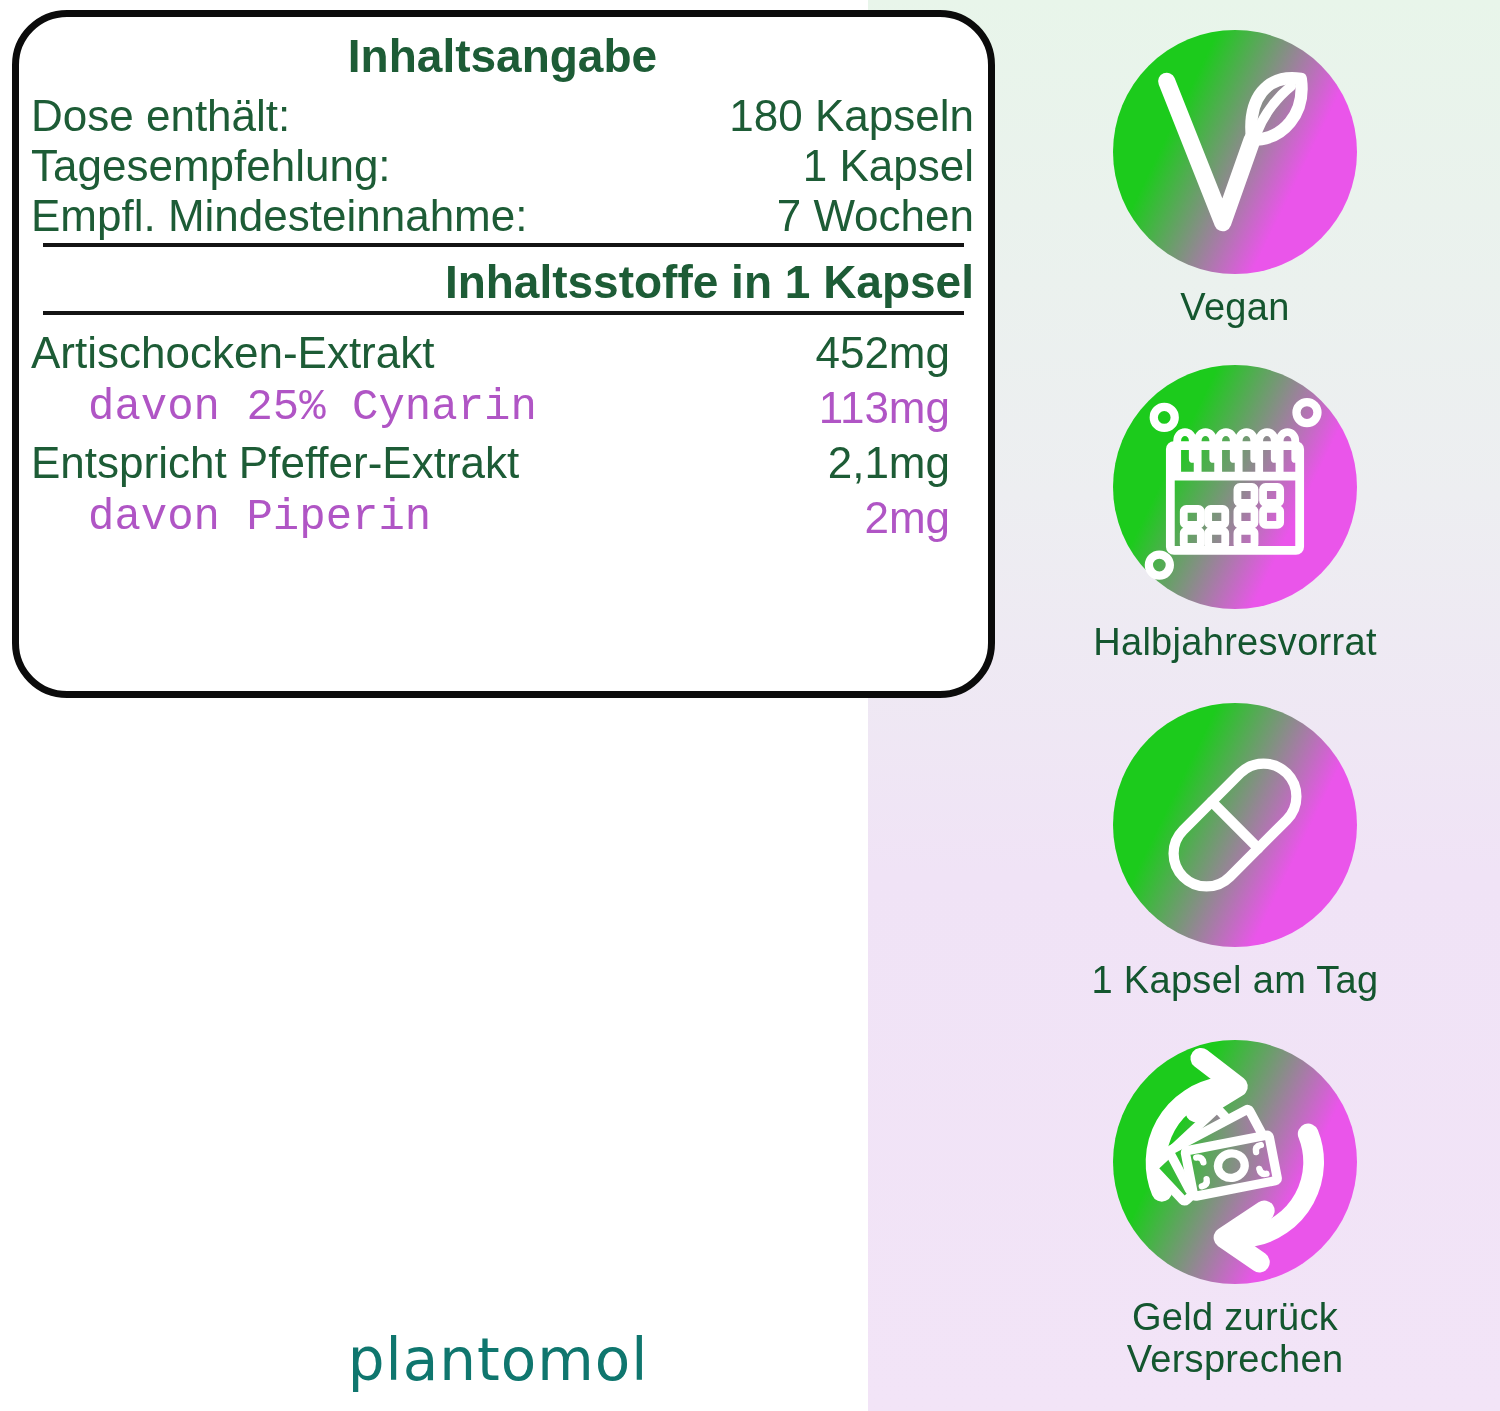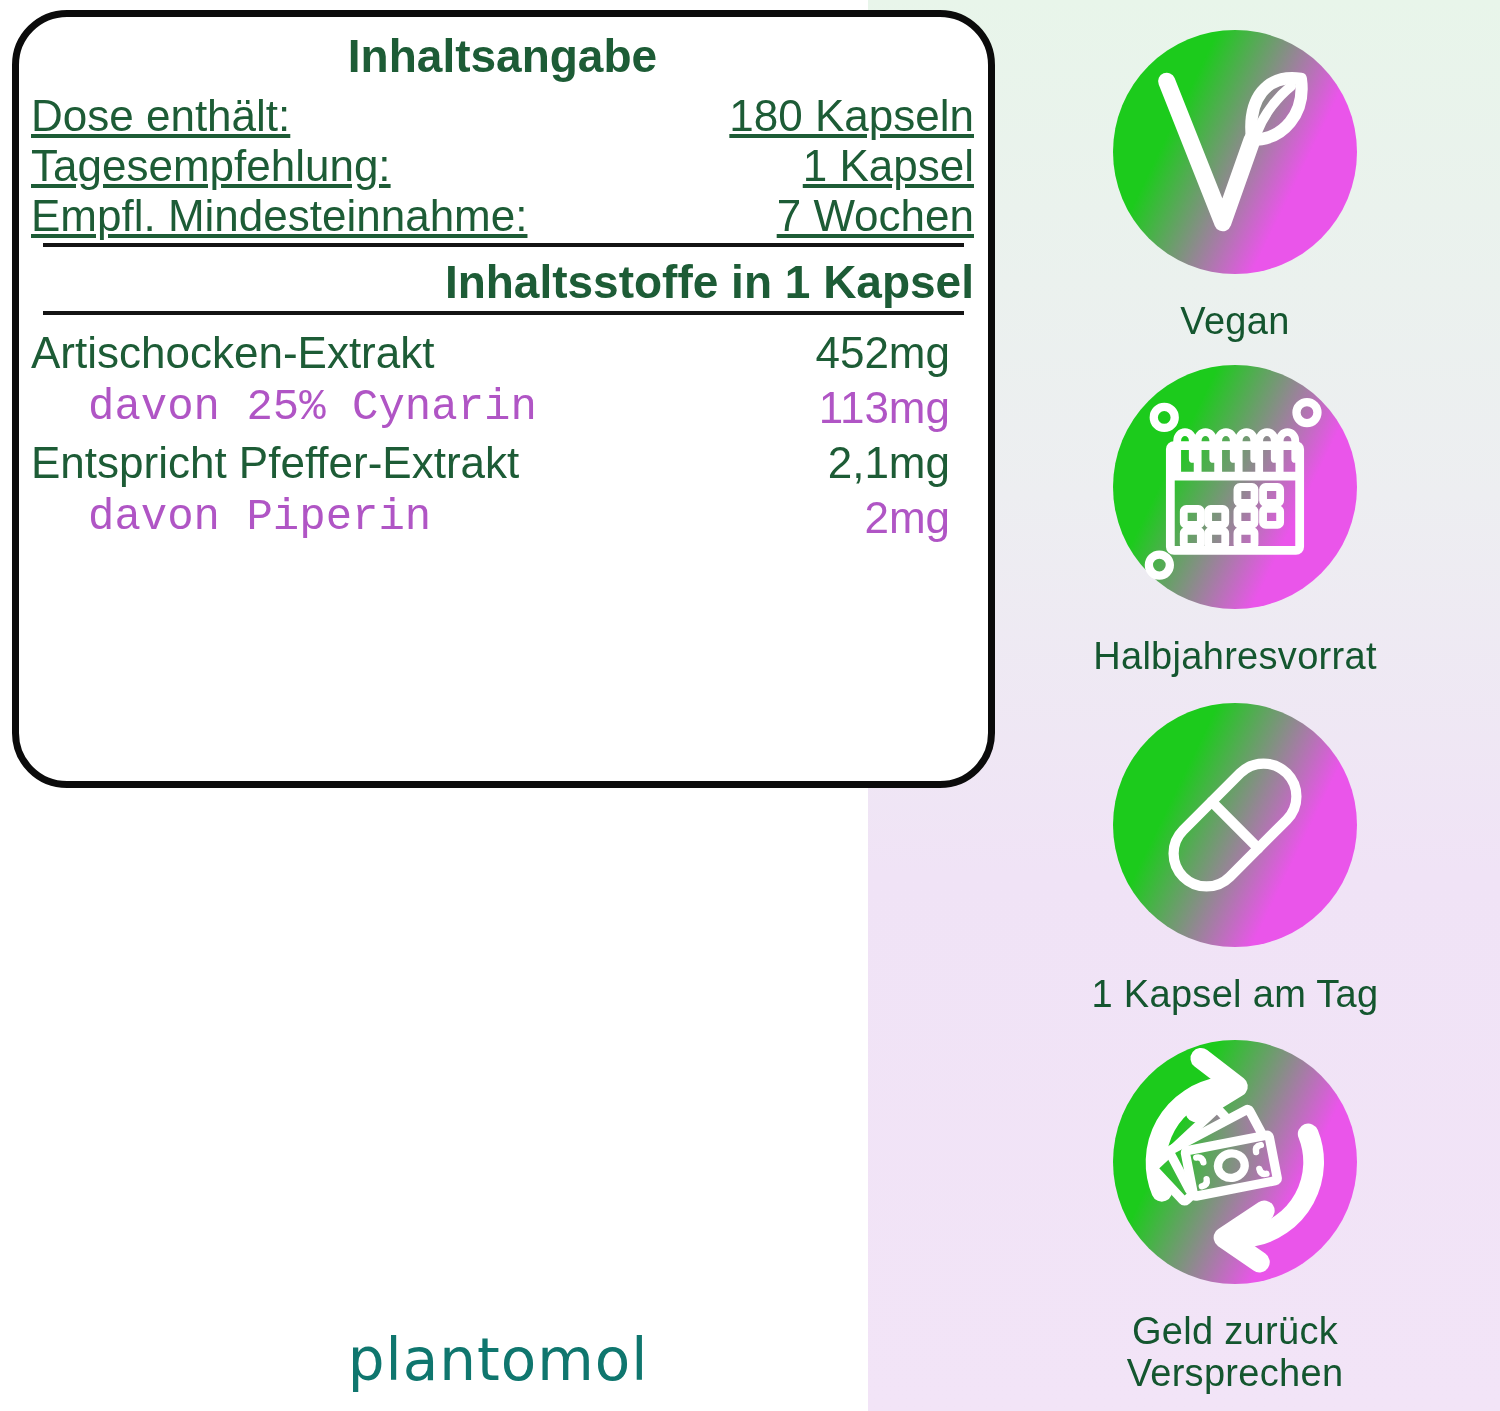--- a/index.html
+++ b/index.html
@@ -8,45 +8,45 @@
     background:#ffffff;
     font-family:"Liberation Sans", sans-serif;
   }
   
   .bg-strip{
     position:absolute;left:868px;top:0;width:632px;height:1411px;
     background:linear-gradient(180deg,#e8f5ea 0%,#edeef1 35%,#f0e3f6 62%,#f2e4f7 100%);
   }
   
   .card{
-    position:absolute;left:12px;top:10px;width:983px;height:778px;
+    position:absolute;left:12px;top:10px;width:983px;height:688px;
     box-sizing:border-box;background:#ffffff;
     border:7px solid #0b0b0b;border-radius:55px;
     padding:10px 14px 0 12px;z-index:2;
   }
   .card-title{
     font-size:46px;font-weight:700;line-height:58px;text-align:center;
     color:#1d5c36;margin:0;
   }
-  .info-rows{margin-top:6px;font-size:44px;line-height:50px;color:#1d5c36;text-decoration:underline;}
+  .info-rows{margin-top:6px;font-size:44px;line-height:50px;color:#1d5c36;}
   .info-row{display:flex;justify-content:space-between;}
   .divider{height:4px;background:#141414;margin:2px 10px 0 12px;border:none;}
   .section-title{
     font-size:46px;font-weight:700;line-height:58px;text-align:right;
     color:#1d5c36;margin:6px 0 0 0;
   }
   .divider.second{margin-top:0;margin-bottom:6px;}
   .ingredients{margin-top:10px;font-size:44px;line-height:55px;color:#1d5c36;}
   .ing-row{display:flex;justify-content:space-between;padding-right:24px;}
   .ing-row.purple{color:#b055c5;}
   .ing-row.indent .ing-label{padding-left:57px;font-family:Liberation Mono, monospace;}
   
   .badge{
     position:absolute;left:1045px;width:380px;
-    display:flex;flex-direction:column;align-items:center;gap:26px;
+    display:flex;flex-direction:column;align-items:center;gap:12px;
   }
   .badge svg{display:block;}
   .badge-label{
     font-size:38px;line-height:42px;font-weight:500;text-align:center;
     color:#14562f;letter-spacing:.3px;
   }
   .logo{
     position:absolute;top:1326px;left:0;width:996px;text-align:center;
     font-family:"DejaVu Sans", sans-serif;font-size:58px;font-weight:400;
     color:#0f766e;letter-spacing:1px;

